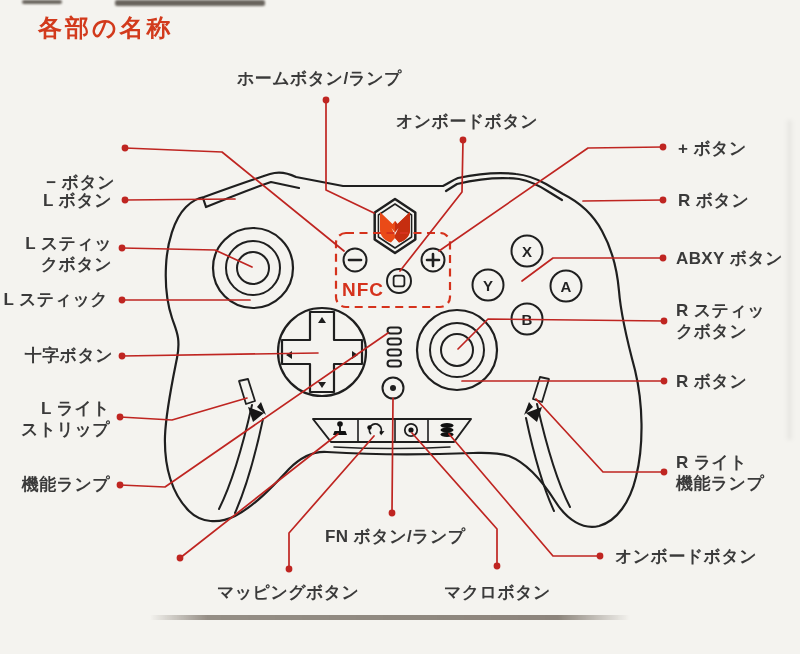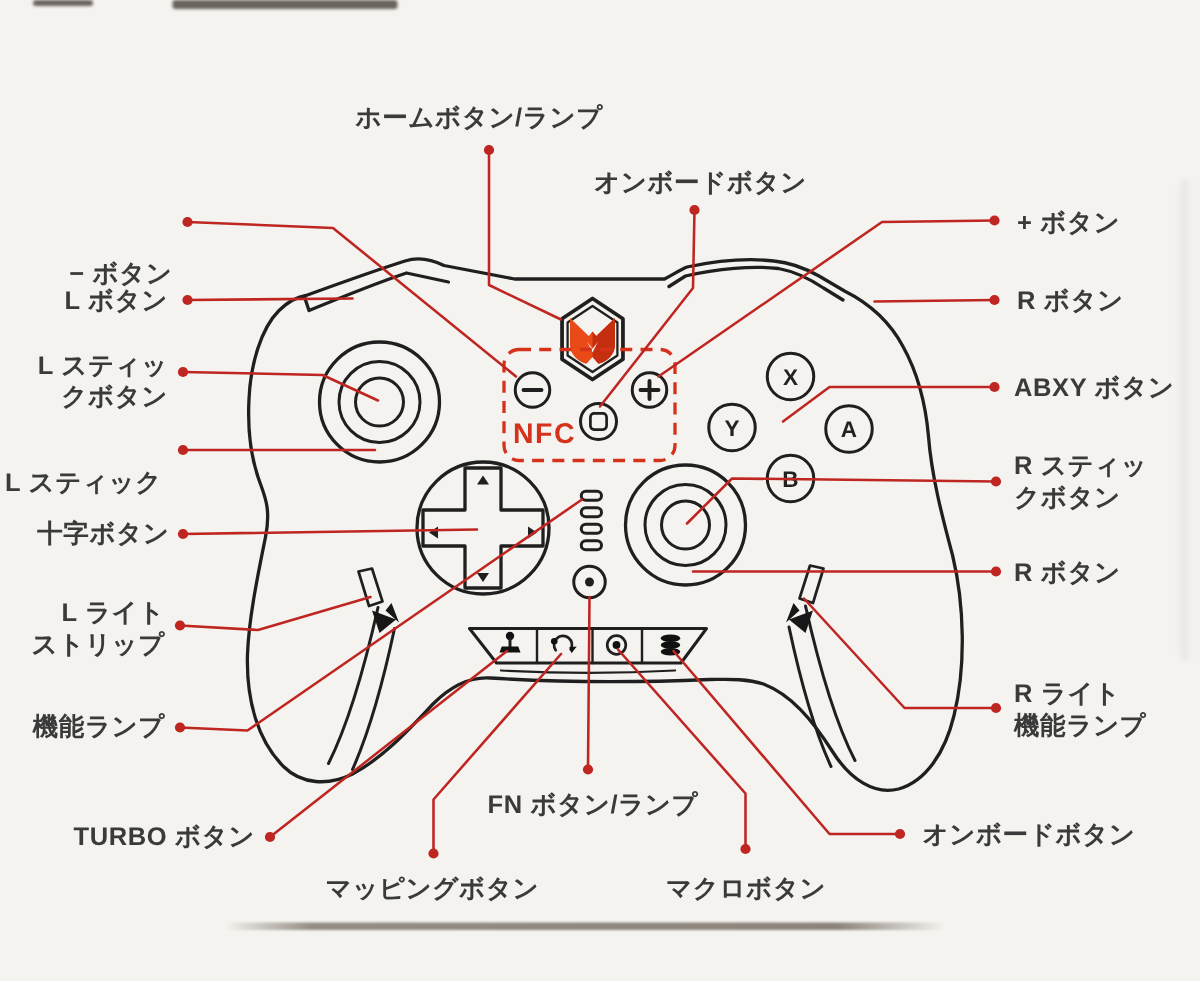--- a/index.html
+++ b/index.html
@@ -241,35 +241,35 @@
         <circle cx="120" cy="485" r="3.4"></circle>
       <circle cx="664" cy="472" r="3.4"></circle>
         <circle cx="180" cy="558" r="3.4"></circle>
       <circle cx="392" cy="513" r="3.4"></circle>
         <circle cx="600" cy="556" r="3.4"></circle>
       <circle cx="289" cy="569" r="3.4"></circle>
         <circle cx="497" cy="566" r="3.4"></circle>
     </g>
   </svg>
 
+  <div class="title">各部の名称</div>
   <div class="nfc-text">NFC</div>
 
   <div class="lbl" style="left:237px;top:69px;">ホームボタン/ランプ</div>
   <div class="lbl" style="left:396px;top:112px;">オンボードボタン</div>
 
   <div class="lbl left-col" style="right:685px;top:139px;margin-top:34px;">− ボタン</div>
   <div class="lbl left-col" style="right:688px;top:191px;">L ボタン</div>
   <div class="lbl left-col" style="right:688px;top:234px;">L スティッ
 クボタン</div>
-  <div class="lbl left-col" style="right:692px;top:290px;margin-top:22px;">L スティック</div>
+  <div class="lbl left-col" style="right:692px;top:290px;">L スティック</div>
   <div class="lbl left-col" style="right:687px;top:346px;">十字ボタン</div>
   <div class="lbl left-col" style="right:690px;top:399px;">L ライト
 ストリップ</div>
   <div class="lbl left-col" style="right:690px;top:475px;">機能ランプ</div>
-  <div class="lbl left-col" style="right:630px;top:548px;">TURBO ボタン</div>
 
   <div class="lbl right-col" style="left:678px;top:139px;">+ ボタン</div>
   <div class="lbl right-col" style="left:678px;top:191px;">R ボタン</div>
   <div class="lbl right-col" style="left:676px;top:249px;">ABXY ボタン</div>
   <div class="lbl right-col" style="left:676px;top:301px;">R スティッ
 クボタン</div>
   <div class="lbl right-col" style="left:676px;top:372px;">R ボタン</div>
   <div class="lbl right-col" style="left:676px;top:453px;">R ライト
 機能ランプ</div>
   <div class="lbl right-col" style="left:615px;top:547px;">オンボードボタン</div>

